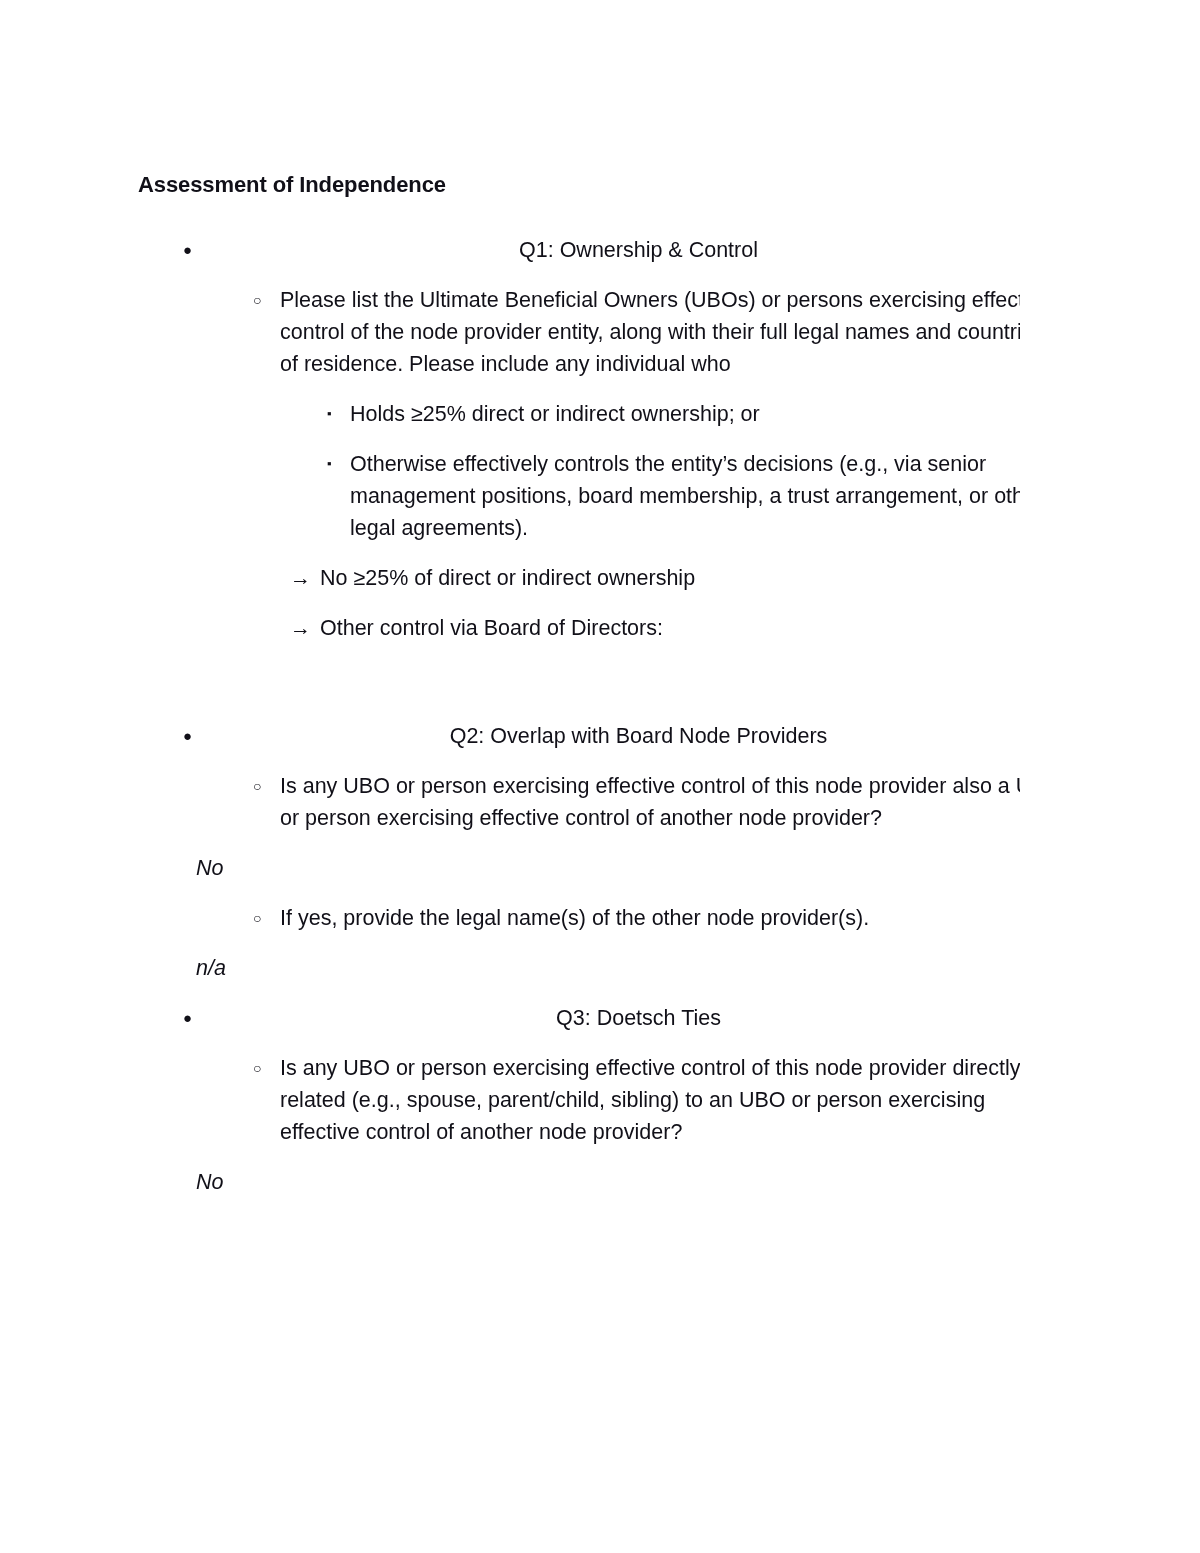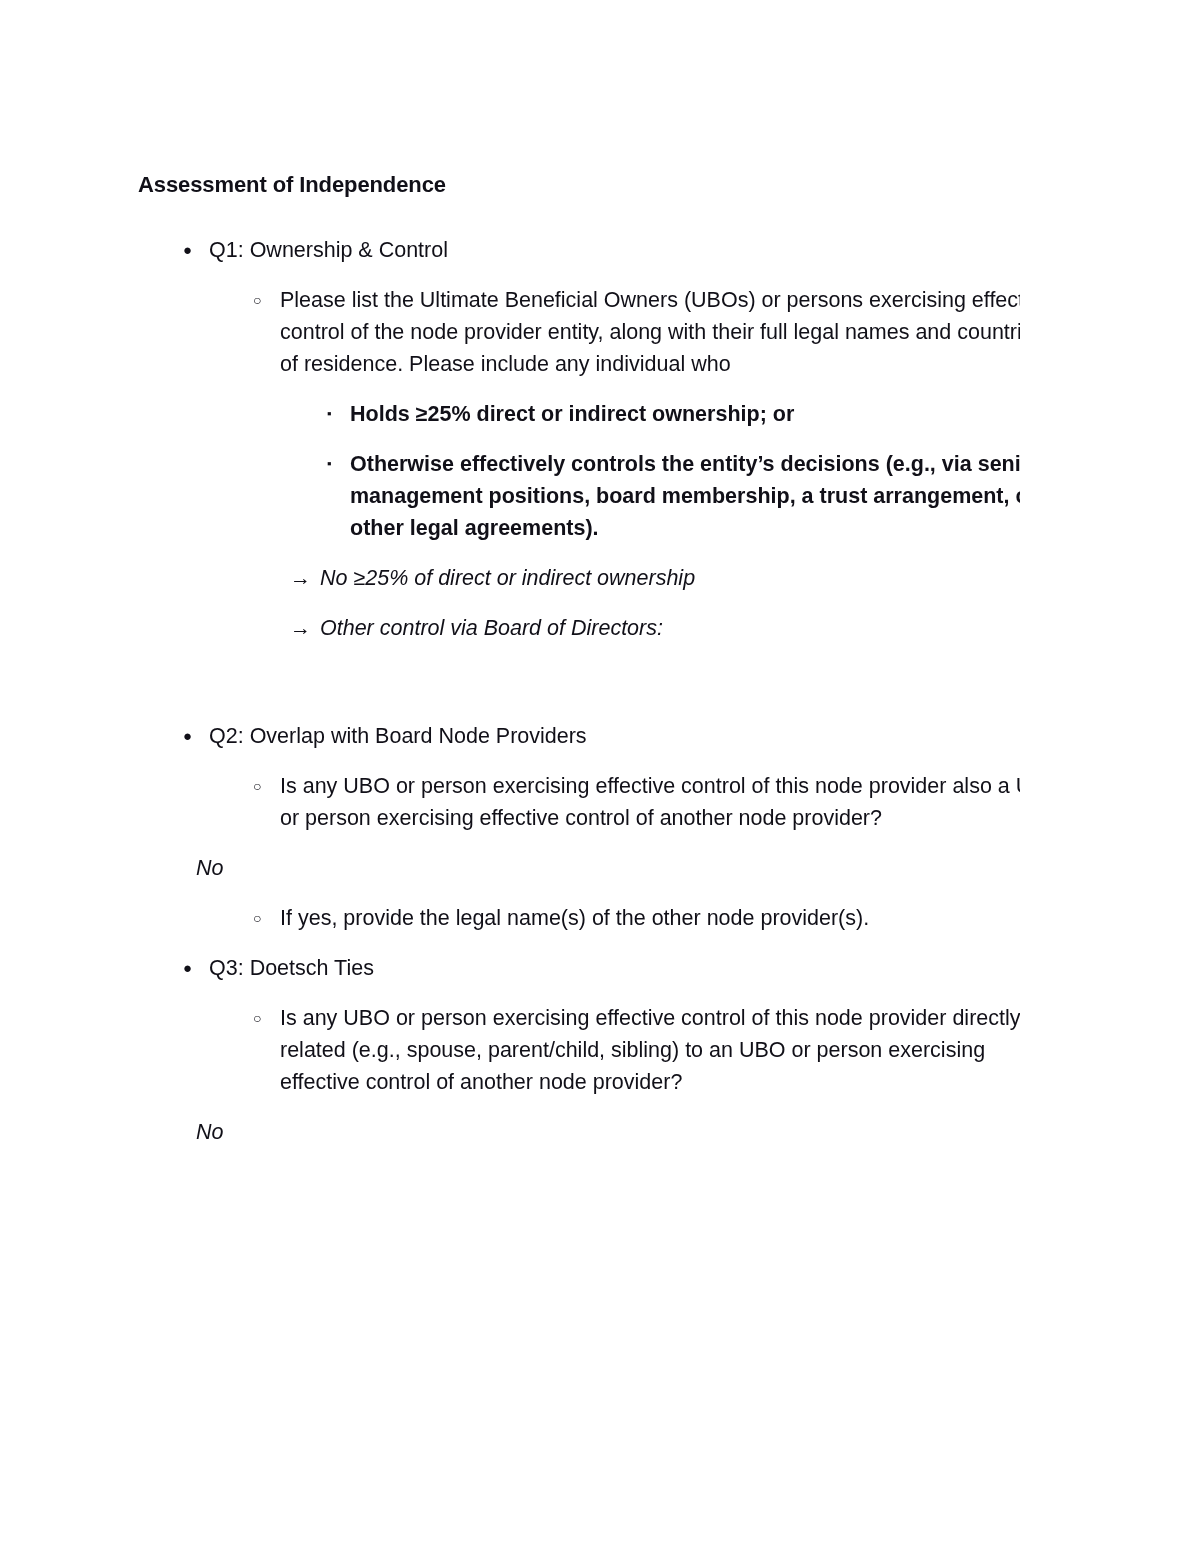--- a/index.html
+++ b/index.html
@@ -61,42 +61,41 @@
   .txt {
     display: block;
     font-size: 21.5px;
     line-height: 32px;
     color: #111018;
   }
 
   
   .lvl1 { margin-left: 45px; margin-bottom: 18px; }
   .lvl1 > .marker { left: 0px; font-size: 15px; line-height: 32px; }
-  .lvl1 > .txt { padding-left: 26px; }
+  .lvl1 > .txt { padding-left: 26px; text-align: center; }
 
   
   .lvl2 { margin-left: 115px; margin-bottom: 18px; }
   .lvl2 > .marker { left: 0px; font-size: 14px; line-height: 32px; }
   .lvl2 > .txt { padding-left: 27px; }
 
   
   .lvl3 { margin-left: 189px; margin-bottom: 18px; }
   .lvl3 > .marker { left: 0px; font-size: 13px; line-height: 32px; }
-  .lvl3 > .txt { padding-left: 23px; font-weight: bold; }
+  .lvl3 > .txt { padding-left: 23px; }
 
   
   .arrowline {
     margin-left: 152px;
     margin-bottom: 18px;
     position: relative;
   }
   .arrowline > .marker { left: 0px; font-size: 21px; line-height: 32px; font-style: normal; }
   .arrowline > .txt {
     padding-left: 30px;
-    font-style: italic;
   }
 
   
   .answer {
     font-style: italic;
     font-size: 21.5px;
     line-height: 32px;
     margin-bottom: 18px;
   }
   .answer.ind-name { margin-left: 214px; }
@@ -159,20 +158,21 @@
       <span class="txt">Is any UBO or person exercising effective control of this node provider also a UBO or person exercising effective control of another node provider?</span>
     </div>
 
     <div class="answer ind-ans">No</div>
 
     <div class="row lvl2">
       <span class="marker circle">○</span>
       <span class="txt">If yes, provide the legal name(s) of the other node provider(s).</span>
     </div>
 
+    <div class="answer ind-ans">n/a</div>
 
     <div class="row lvl1">
       <span class="marker disc">●</span>
       <span class="txt">Q3: Doetsch Ties</span>
     </div>
 
     <div class="row lvl2">
       <span class="marker circle">○</span>
       <span class="txt">Is any UBO or person exercising effective control of this node provider directly related (e.g., spouse, parent/child, sibling) to an UBO or person exercising effective control of another node provider?</span>
     </div>

